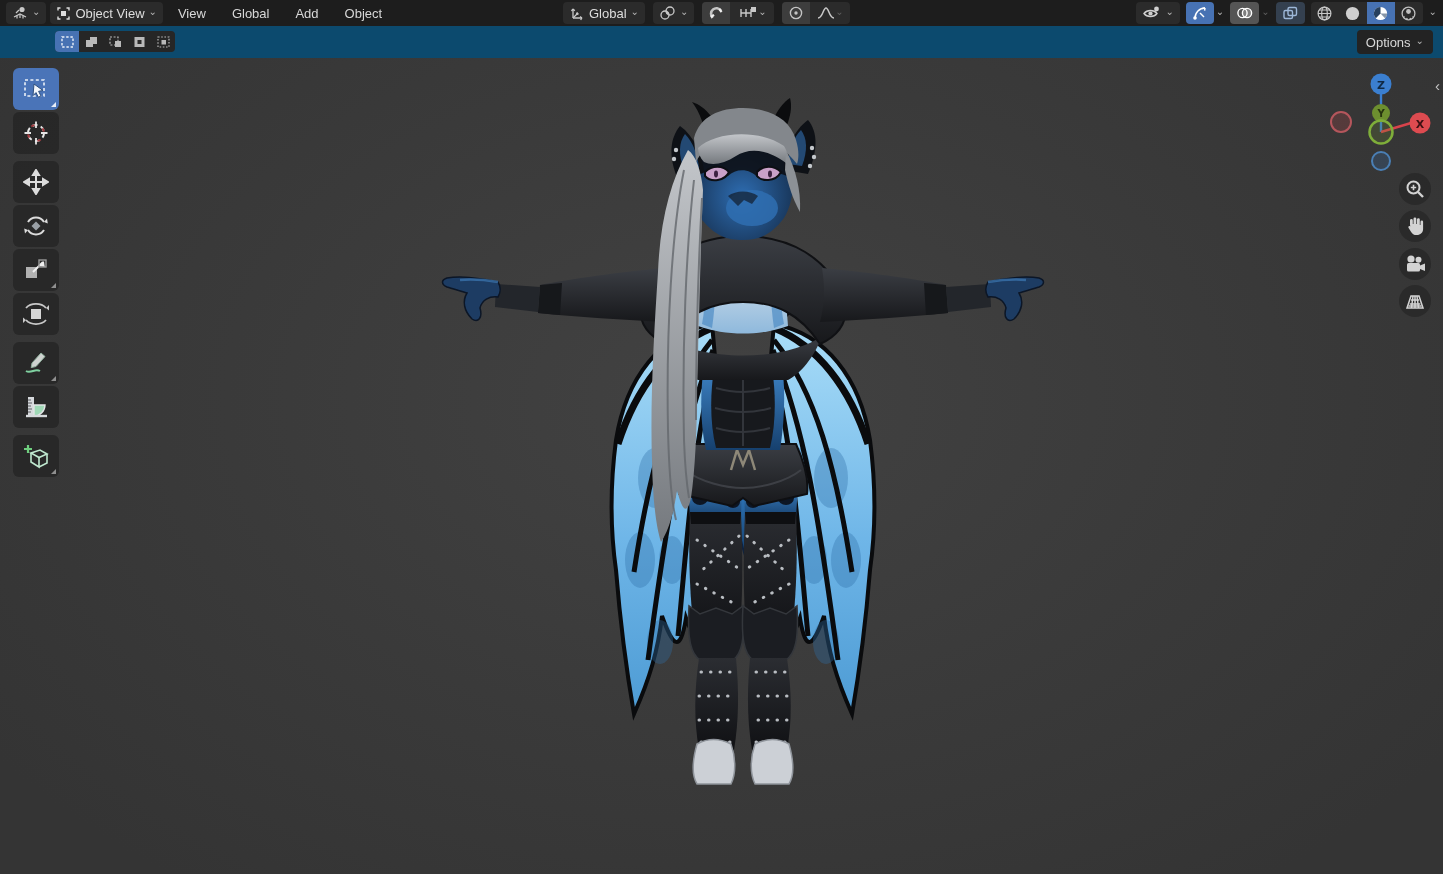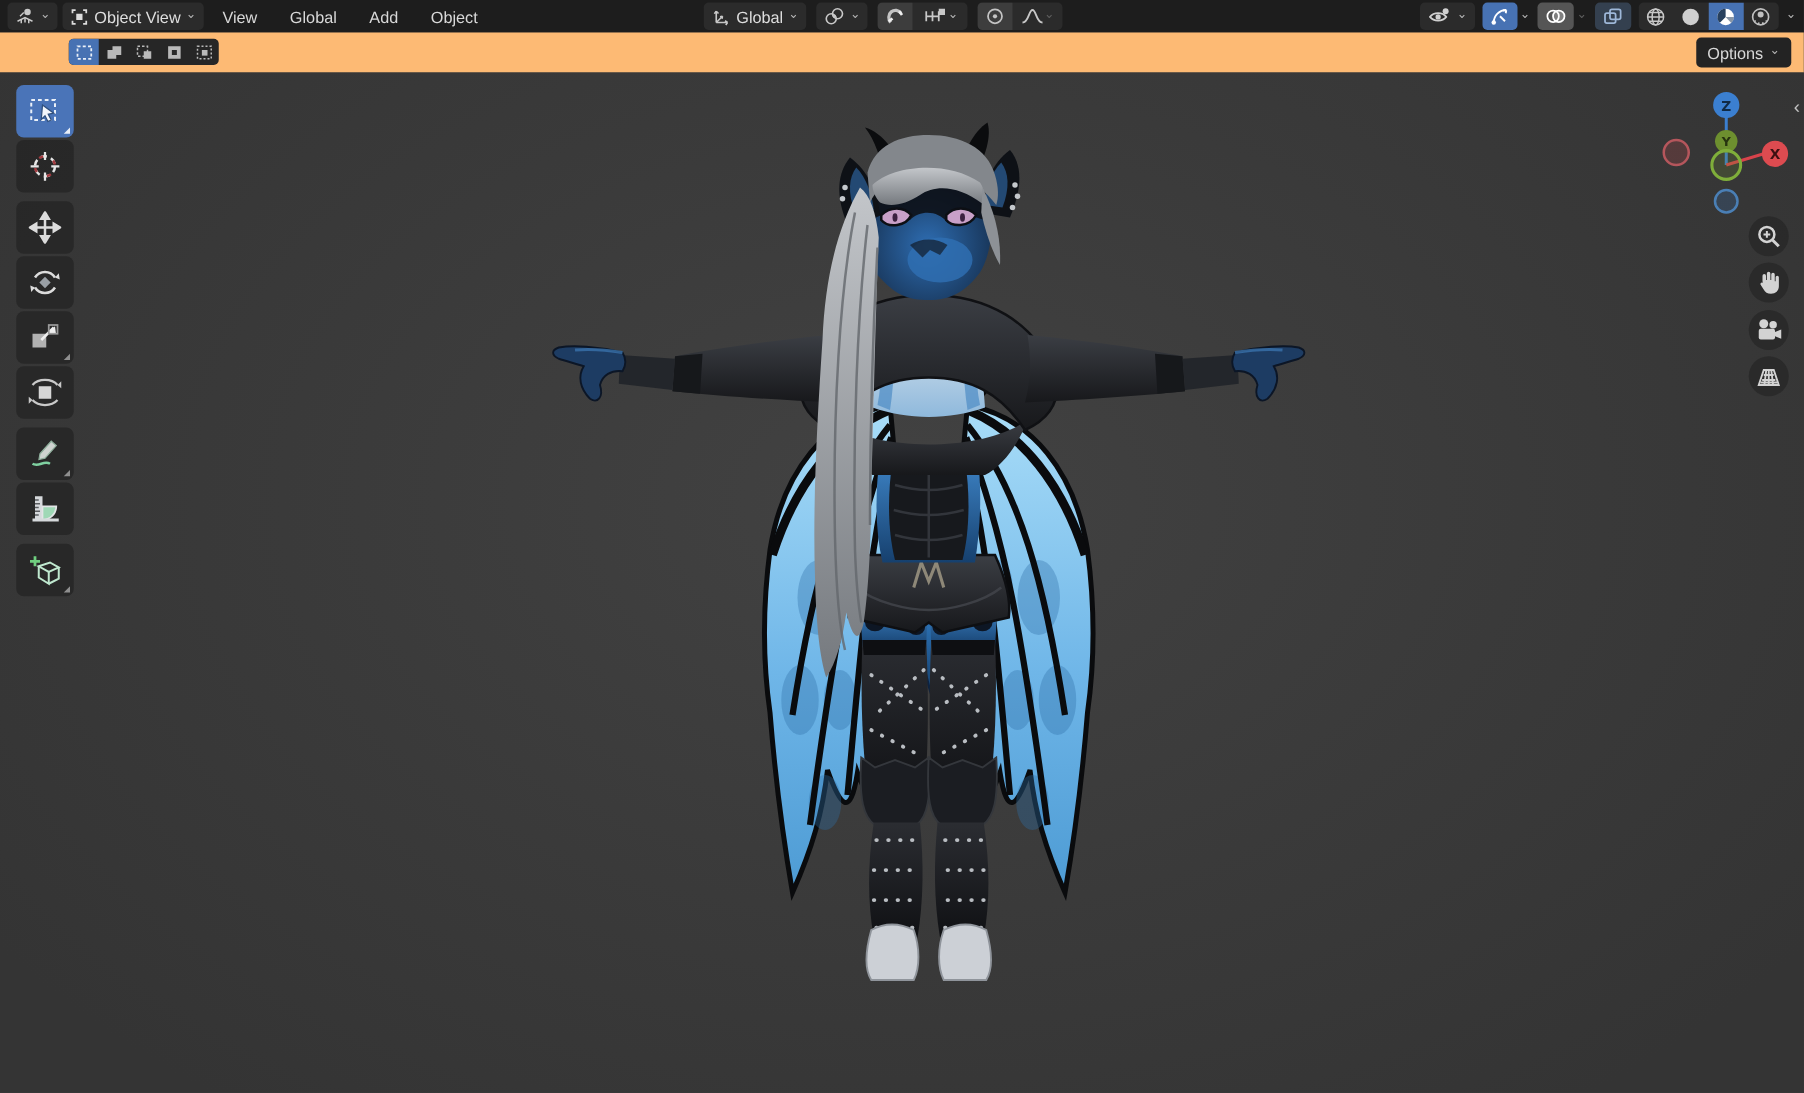--- a/index.html
+++ b/index.html
@@ -14,21 +14,21 @@
   .tb-btn.flat{background:transparent;}
   .menu-item{padding:0 11px;height:26px;display:flex;align-items:center;color:#d8d8d8;font-size:13px;}
   .chev{font-size:10px;color:#b5b5b5;line-height:1;transform:translateY(-1px);}
   .chev.dim{color:#5f5f5f;}
   .seg-group{display:flex;background:#2b2b2b;border-radius:4px;overflow:hidden;height:22px;}
   .seg{width:28px;height:22px;display:flex;align-items:center;justify-content:center;}
   .seg.pressed{background:#3d3d3d;}
   .seg.active{background:#4772b3;}
   .blue-btn{background:#4772b3;}
   .gray-on{background:#555555;}
-  .toolrow{position:absolute;left:0;top:26px;width:1443px;height:32px;background:#fdba74;}
+  .toolrow{position:absolute;left:0;top:26px;width:1443px;height:32px;background:#0c4a6e;}
   .selmode-group{position:absolute;left:55px;top:5px;display:flex;background:#262626;border-radius:4px;overflow:hidden;height:21px;}
   .selmode{width:24px;height:21px;display:flex;align-items:center;justify-content:center;}
   .selmode.active{background:#4772b3;}
   .options-btn{position:absolute;right:10px;top:4px;height:24px;background:#232323;border-radius:4px;
     display:flex;align-items:center;gap:5px;padding:0 9px;color:#d8d8d8;font-size:13px;}
   .viewport{position:absolute;left:0;top:58px;width:1443px;height:816px;
     background:radial-gradient(ellipse 900px 600px at 50% 42%,#424242 0%,#3a3a3a 55%,#343434 100%);}
   .tool-col{position:absolute;left:13px;top:10px;display:flex;flex-direction:column;gap:7px;}
   .tool-group{display:flex;flex-direction:column;gap:2px;}
   .tool-btn{width:46px;height:42px;background:rgba(39,39,39,.93);border-radius:6px;

